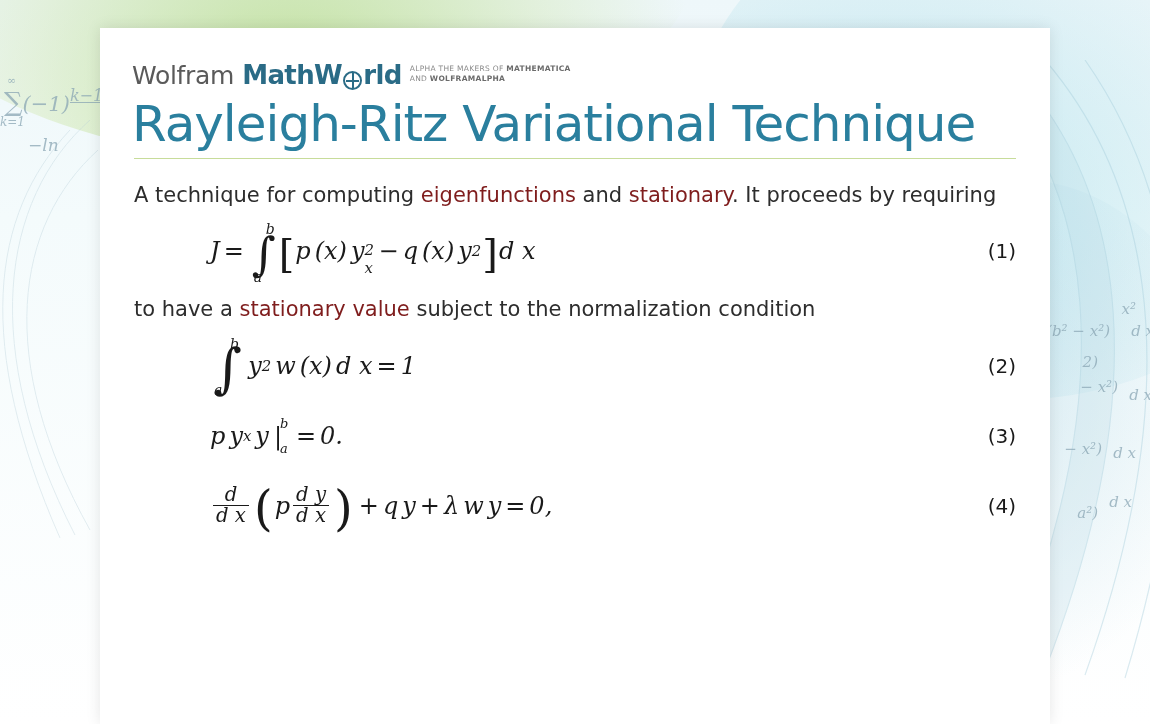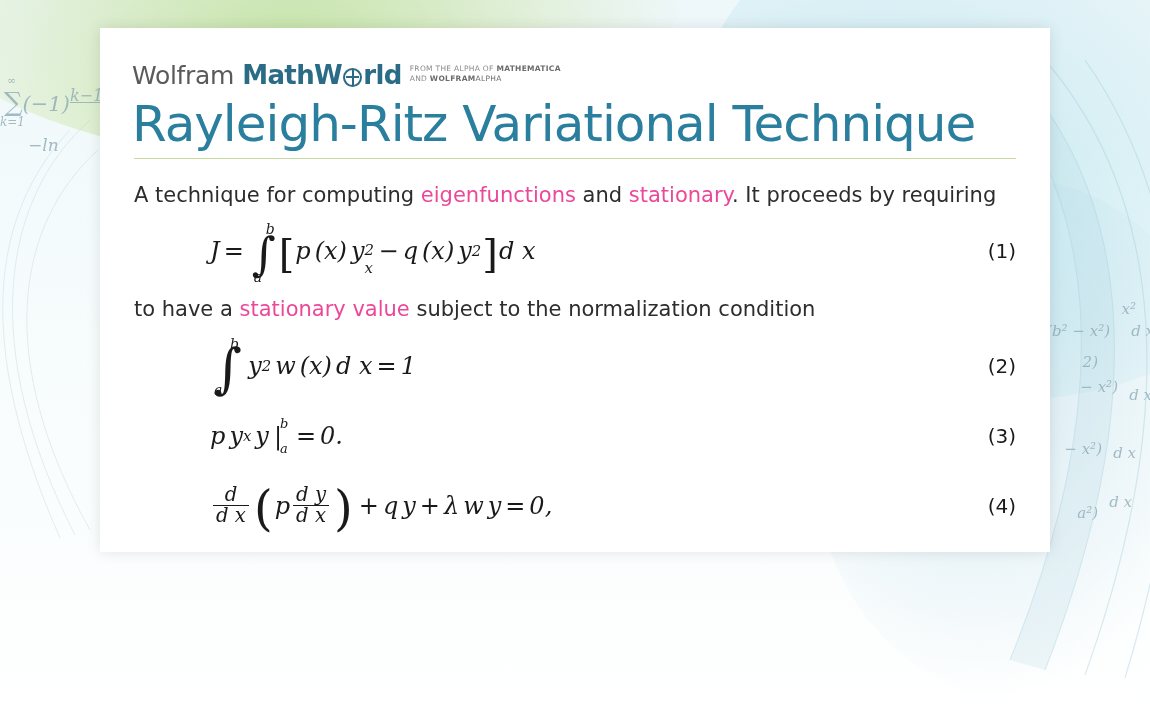--- a/index.html
+++ b/index.html
@@ -70,21 +70,21 @@
     white-space: nowrap;
     user-select: none;
   }
 
   
   #card {
     position: absolute;
     left: 100px;
     top: 28px;
     width: 950px;
-    height: 524px;
+    height: 696px;
     background: #ffffff;
     box-shadow: 0 0 14px rgba(0,0,0,0.10);
   }
   #content {
     padding: 30px 32px 0 32px;
   }
 
   
   .logo-row {
     display: flex;
@@ -101,21 +101,21 @@
     line-height: 1;
   }
   .logo-mathworld {
     font-family: "DejaVu Sans", sans-serif;
     font-size: 26px;
     font-weight: bold;
     color: #2a6b86;
     letter-spacing: -0.6px;
     line-height: 1;
     display: flex;
-    align-items: center;
+    align-items: flex-end;
   }
   .globe {
     display: inline-block;
     width: 19px;
     height: 19px;
     border-radius: 50%;
     border: 2px solid #2a6b86;
     position: relative;
     margin: 0 1px;
     top: 2px;
@@ -143,21 +143,21 @@
   }
   .logo-tagline {
     font-family: "DejaVu Sans", sans-serif;
     font-size: 7.5px;
     line-height: 1.35;
     color: #8a8a8a;
     letter-spacing: 0.3px;
     padding-bottom: 4px;
   }
   .logo-tagline b { color: #6b6b6b; }
-  .tag-orange { color: #d98014; font-weight: normal; }
+  .tag-orange { color: #d98014; font-weight: bold; }
 
   
   .page-title {
     font-family: "DejaVu Sans", sans-serif;
     font-size: 50px;
     font-weight: normal;
     color: #2a7f9e;
     letter-spacing: -1px;
     margin: 8px 0 6px 0;
     line-height: 1.12;
@@ -170,21 +170,21 @@
 
   
   .para {
     font-family: "DejaVu Sans", sans-serif;
     font-size: 21px;
     color: #2d2d2d;
     line-height: 1.35;
     margin: 0 0 6px 2px;
   }
   a.link {
-    color: #ec4899;
+    color: #7f1d1d;
     text-decoration: none;
     cursor: pointer;
   }
 
   
   .eq-row {
     display: flex;
     align-items: center;
     justify-content: space-between;
     margin: 16px 0 18px 0;
@@ -325,21 +325,21 @@
   <div id="content">
 
     <div class="logo-row">
       <span class="logo-wolfram">Wolfram</span>
       <span class="logo-mathworld">
         <span>MathW</span>
           <span class="globe"></span>
           <span>rld</span>
       </span>
       <span class="logo-tagline">
-        <div><span>FROM THE ALPHA OF </span><b>MATHEMATICA</b></div>
+        <div><span>ALPHA THE MAKERS OF </span><b>MATHEMATICA</b></div>
         <div><span>AND </span><b>WOLFRAM</b><b class="tag-orange">ALPHA</b></div>
       </span>
     </div>
 
     <h1 class="page-title">Rayleigh-Ritz Variational Technique</h1>
     <div class="title-rule"></div>
 
     <p class="para">
       <span>A technique for computing </span><a class="link">eigenfunctions</a><span> and </span><a class="link">stationary</a><span>. It proceeds by requiring</span>
     </p>

